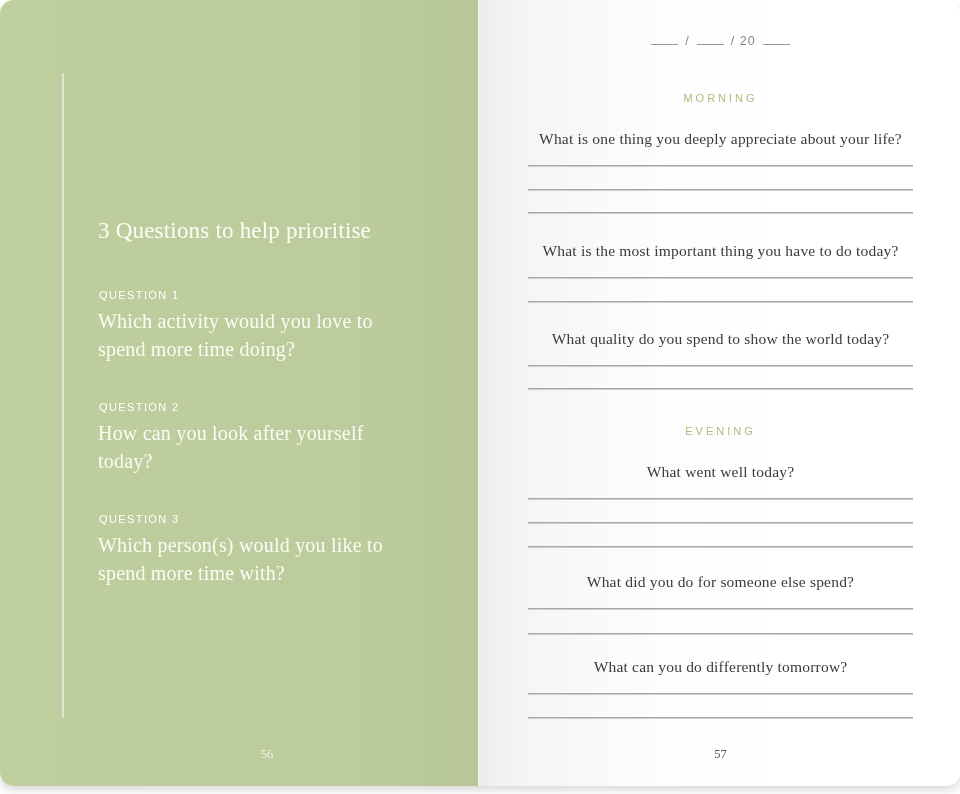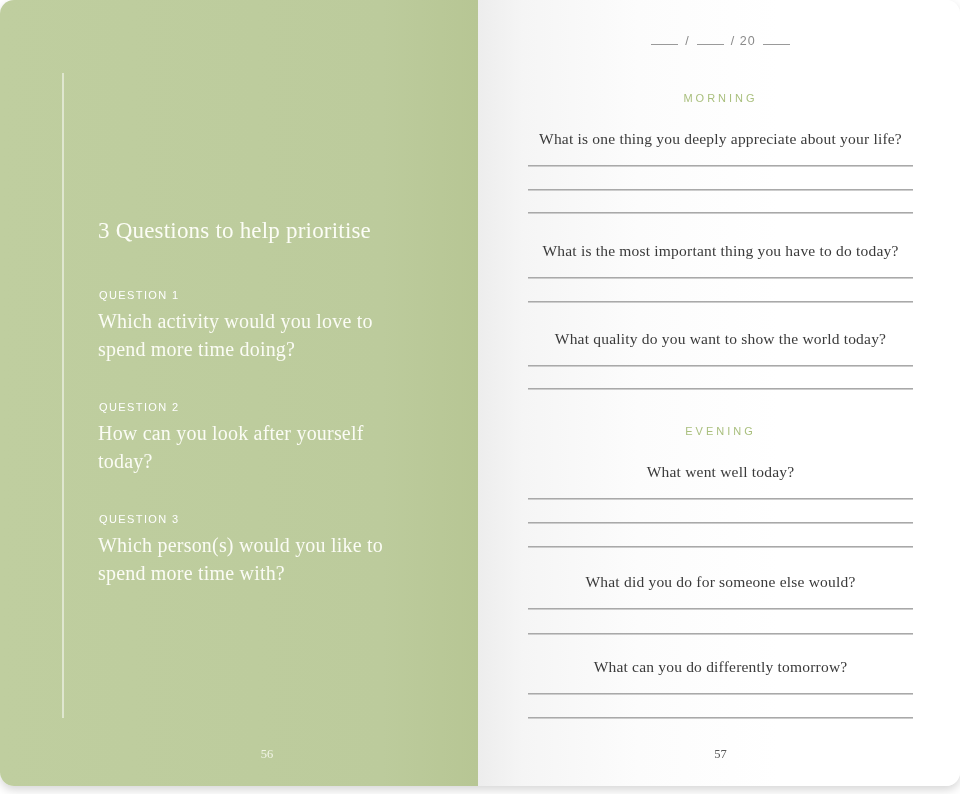--- a/index.html
+++ b/index.html
@@ -172,32 +172,32 @@
 
     <div class="r-q" style="top:130px">What is one thing you deeply appreciate about your life?</div>
     <div class="r-line" style="top:165px"></div>
     <div class="r-line" style="top:189px"></div>
     <div class="r-line" style="top:212px"></div>
 
     <div class="r-q" style="top:242px">What is the most important thing you have to do today?</div>
     <div class="r-line" style="top:277px"></div>
     <div class="r-line" style="top:301px"></div>
 
-    <div class="r-q" style="top:330px">What quality do you want to show the world today?</div>
+    <div class="r-q" style="top:330px">What quality do you spend to show the world today?</div>
     <div class="r-line" style="top:365px"></div>
     <div class="r-line" style="top:388px"></div>
 
     <div class="r-heading" style="top:425px">EVENING</div>
 
     <div class="r-q" style="top:463px">What went well today?</div>
     <div class="r-line" style="top:498px"></div>
     <div class="r-line" style="top:522px"></div>
     <div class="r-line" style="top:546px"></div>
 
-    <div class="r-q" style="top:573px">What did you do for someone else would?</div>
+    <div class="r-q" style="top:573px">What did you do for someone else spend?</div>
     <div class="r-line" style="top:608px"></div>
     <div class="r-line" style="top:633px"></div>
 
     <div class="r-q" style="top:658px">What can you do differently tomorrow?</div>
     <div class="r-line" style="top:693px"></div>
     <div class="r-line" style="top:717px"></div>
 
     <div class="r-pagenum">57</div>
   </div>
 

